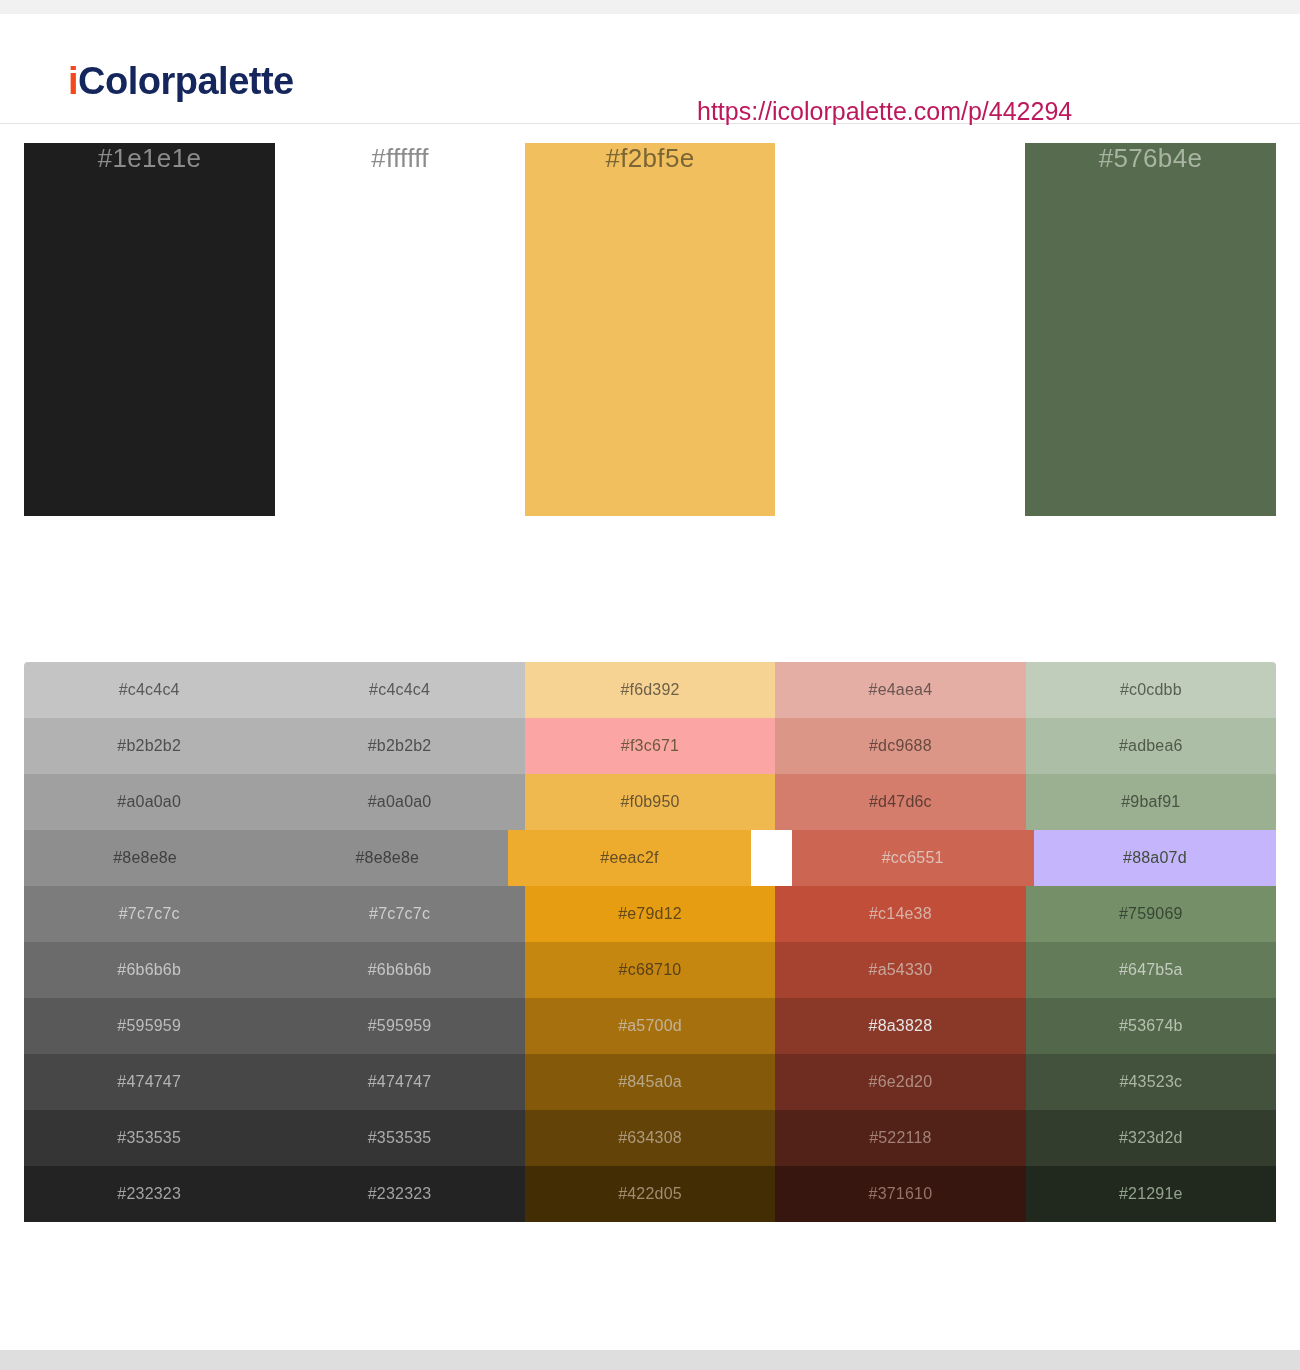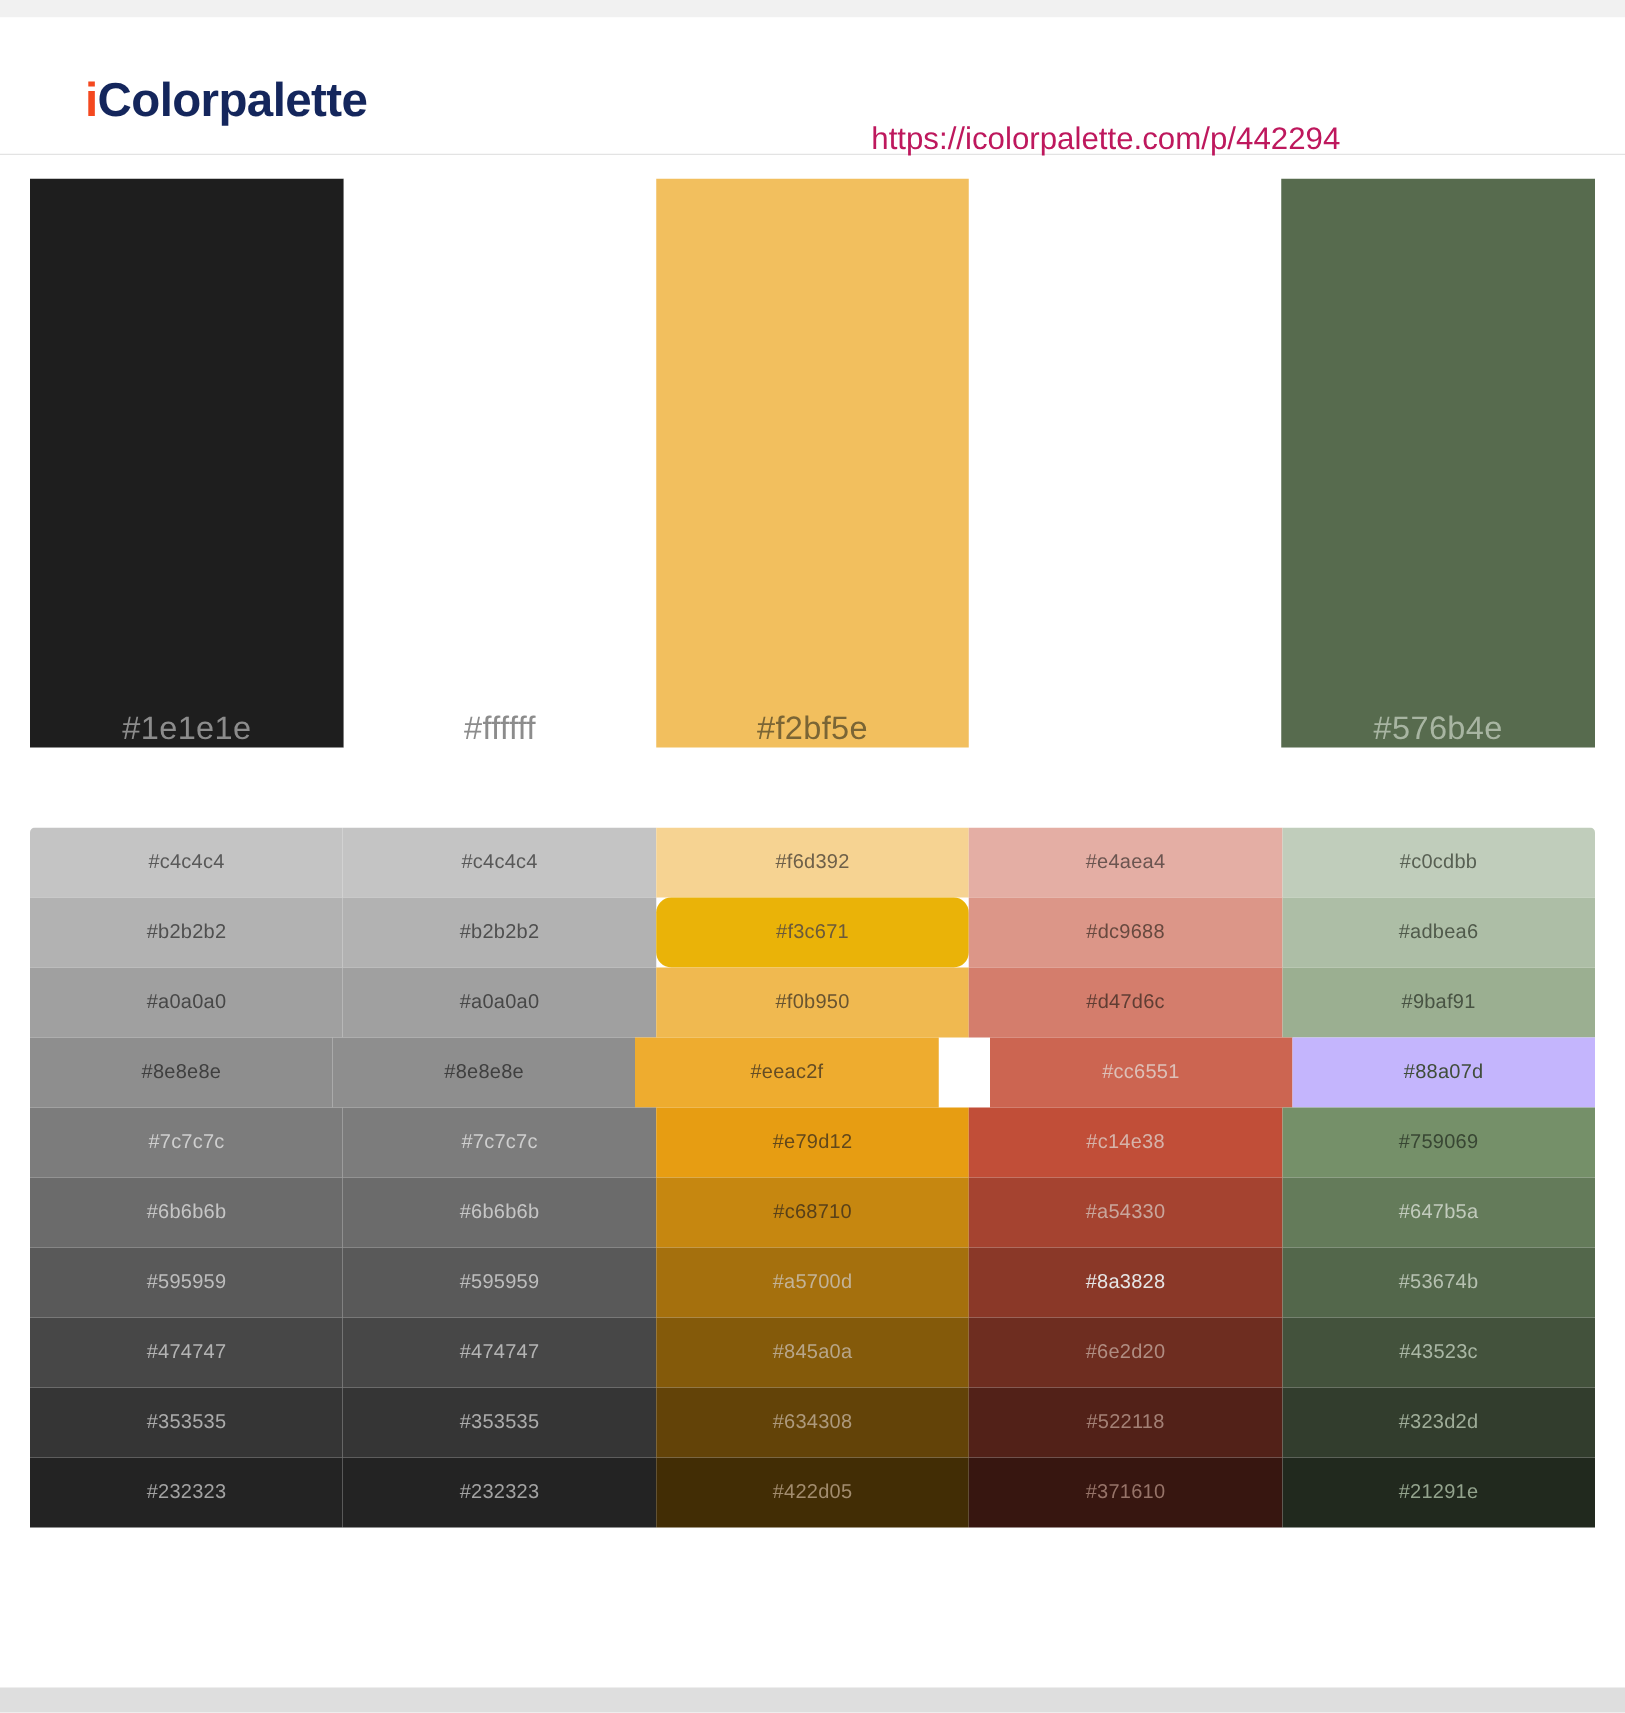--- a/index.html
+++ b/index.html
@@ -50,23 +50,23 @@
 
   
   .swatch-row {
     position: relative;
     height: 455px;
     margin-top: 19px;
   }
   .swatch {
     position: absolute;
     top: 0;
-    height: 455px;
+    height: 373px;
     display: flex;
-    align-items: flex-end;
+    align-items: flex-start;
     justify-content: center;
   }
   .swatch-label {
     font-size: 26px;
     letter-spacing: 0.3px;
     white-space: nowrap;
   }
 
   
   .grid-wrap {
@@ -133,21 +133,21 @@
     <div class="grid-row">
       <div class="grid-cell" style="background: rgb(196, 196, 196); color: rgb(89, 89, 89);">#c4c4c4</div>
       <div class="grid-cell" style="background: rgb(196, 196, 196); color: rgb(89, 89, 89);">#c4c4c4</div>
       <div class="grid-cell" style="background: rgb(246, 211, 146); color: rgb(110, 96, 73);">#f6d392</div>
       <div class="grid-cell" style="background: rgb(228, 174, 164); color: rgb(107, 85, 80);">#e4aea4</div>
       <div class="grid-cell" style="background: rgb(192, 205, 187); color: rgb(88, 96, 83);">#c0cdbb</div>
     </div>
     <div class="grid-row">
       <div class="grid-cell" style="background: rgb(178, 178, 178); color: rgb(79, 79, 79);">#b2b2b2</div>
       <div class="grid-cell" style="background: rgb(178, 178, 178); color: rgb(79, 79, 79);">#b2b2b2</div>
-      <div class="grid-cell" style="background: #eab308; color: rgb(107, 90, 59); border-radius: 12px;">#f3c671</div>
+      <div class="grid-cell" style="background: #fca5a5; color: rgb(107, 90, 59);">#f3c671</div>
       <div class="grid-cell" style="background: rgb(220, 150, 136); color: rgb(103, 73, 63);">#dc9688</div>
       <div class="grid-cell" style="background: rgb(173, 190, 166); color: rgb(80, 90, 75);">#adbea6</div>
     </div>
     <div class="grid-row">
       <div class="grid-cell" style="background: rgb(160, 160, 160); color: rgb(71, 71, 71);">#a0a0a0</div>
       <div class="grid-cell" style="background: rgb(160, 160, 160); color: rgb(71, 71, 71);">#a0a0a0</div>
       <div class="grid-cell" style="background: rgb(240, 185, 80); color: rgb(104, 84, 48);">#f0b950</div>
       <div class="grid-cell" style="background: rgb(212, 125, 108); color: rgb(95, 61, 51);">#d47d6c</div>
       <div class="grid-cell" style="background: rgb(155, 175, 145); color: rgb(72, 83, 67);">#9baf91</div>
     </div>

